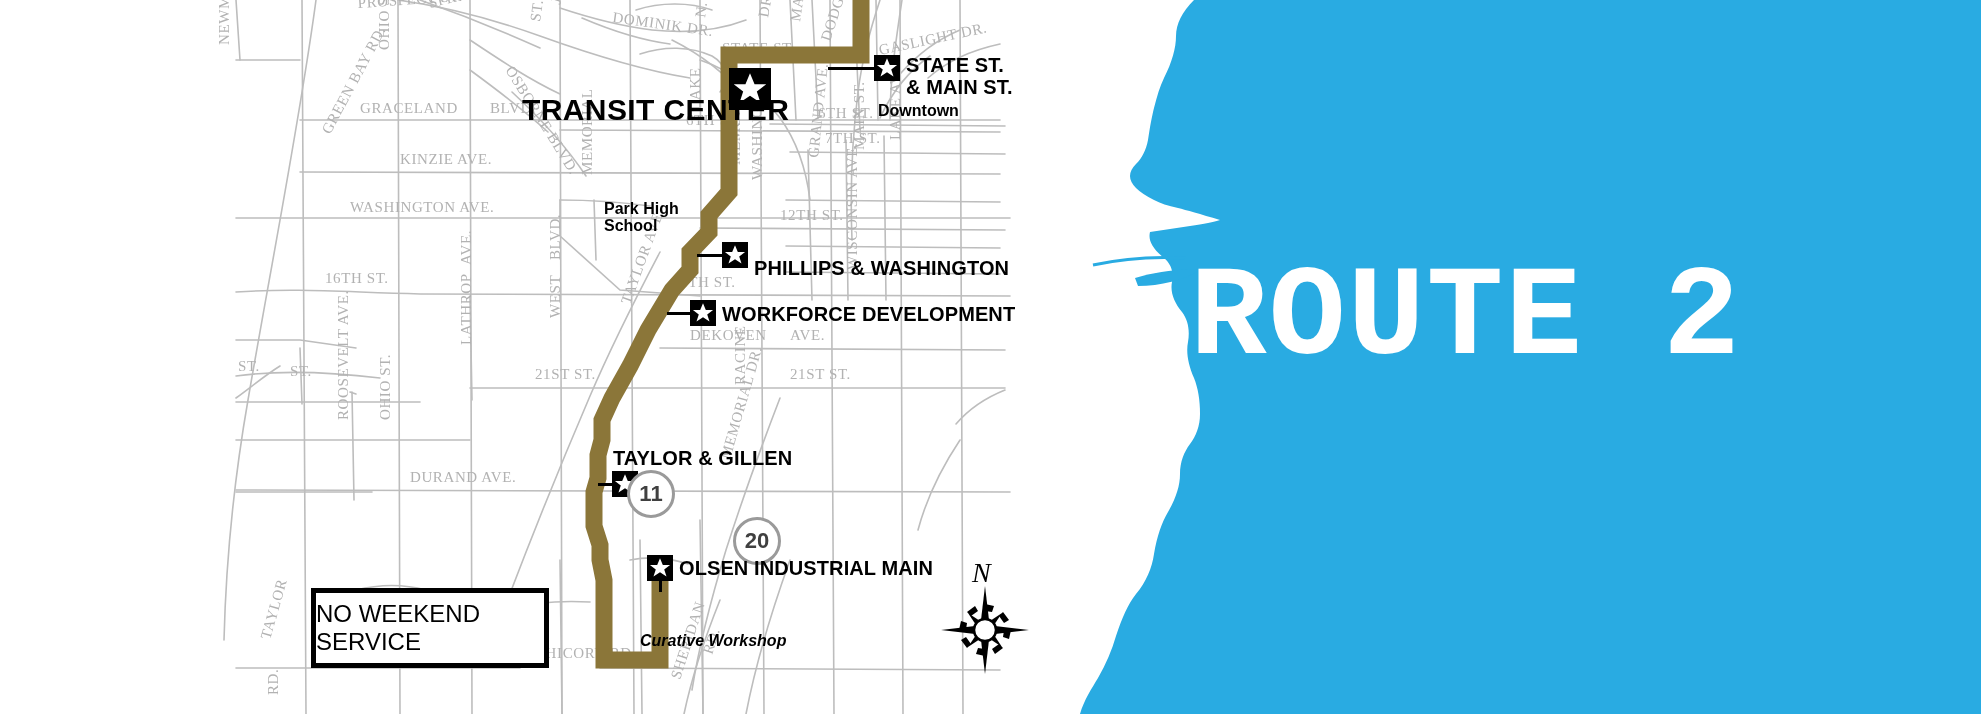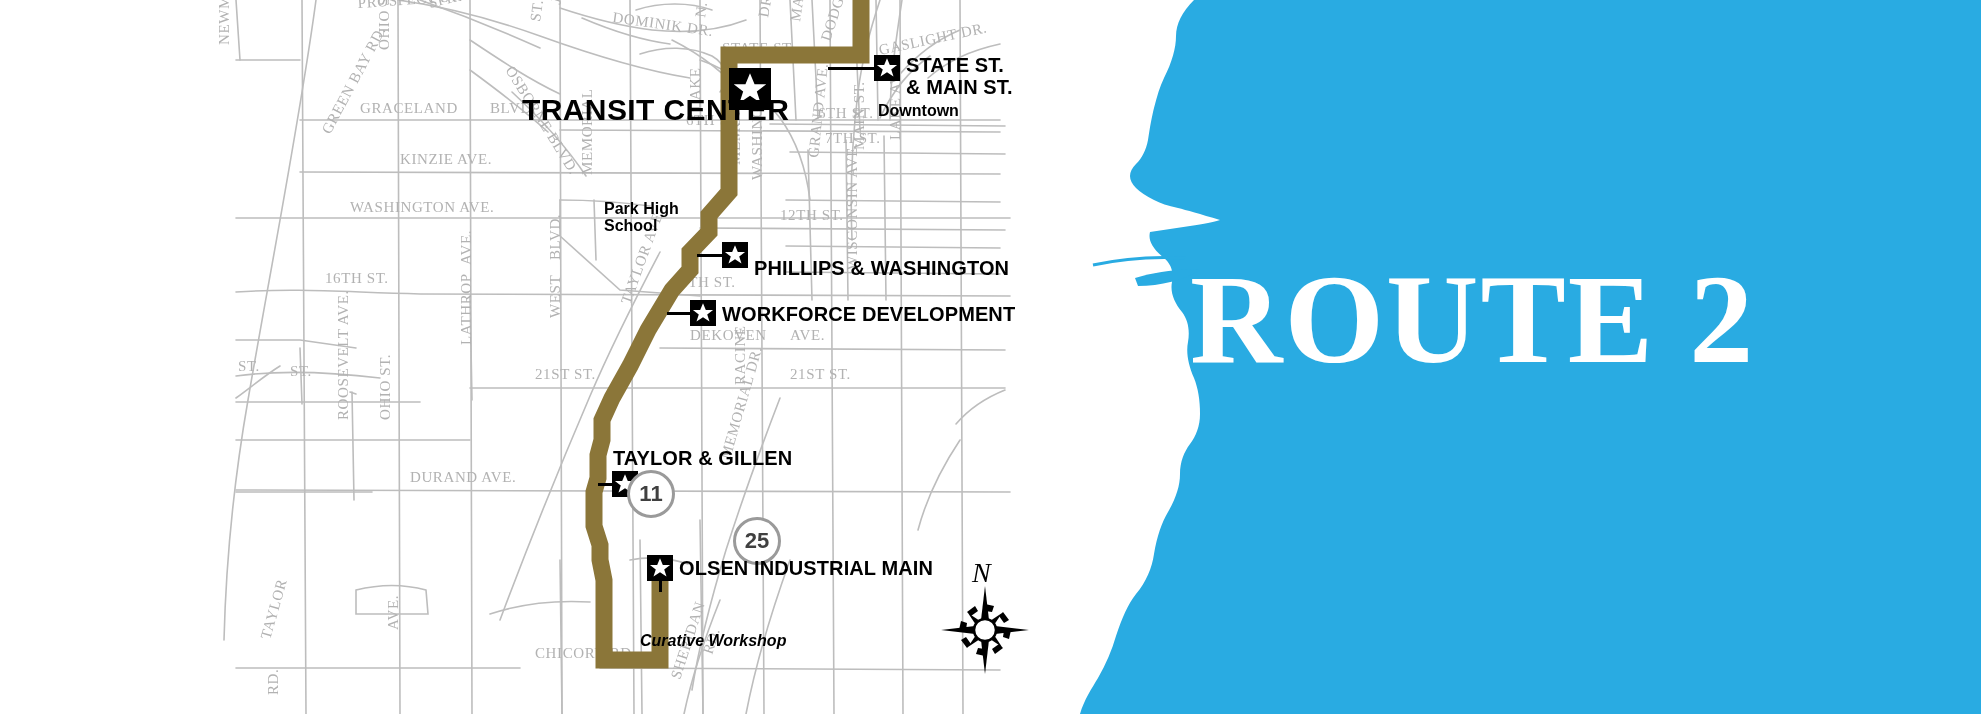--- a/index.html
+++ b/index.html
@@ -46,21 +46,21 @@
     justify-content:center;
     font-size:24px;
     font-weight:normal;
     color:#000;
     font-family:"Liberation Sans", sans-serif;
   }
   
   #route-title{
     position:absolute;
     color:#ffffff;
-    font-family:Liberation Serif, serif;
+    font-family:Liberation Mono, monospace;
     font-weight:bold;
     font-size:128px;
     letter-spacing:2px;
     line-height:1;
     white-space:nowrap;
   }
   
   .star-box{
     position:absolute;
     width:26px;height:26px;
@@ -363,33 +363,36 @@
   <div class="star-box" style="left:612px;top:471px;">
     <svg viewBox="0 0 24 24" width="26" height="26" aria-hidden="true">
       <polygon fill="#ffffff" points="12,3 14.6,9.3 21.3,9.3 15.9,13.4 18,19.9 12,15.9 6,19.9 8.1,13.4 2.7,9.3 9.4,9.3"></polygon>
     </svg>
   </div>
 
   <div class="shield" style="left:627px;top:470px;">
     <span>11</span>
   </div>
   <div class="shield" style="left:733px;top:517px;">
-    <span>25</span>
+    <span>20</span>
   </div>
 
   <div class="leader v" style="left:659px;top:570px;width:3px;height:22px;"></div>
   <div class="star-box" style="left:647px;top:555px;">
     <svg viewBox="0 0 24 24" width="26" height="26" aria-hidden="true">
       <polygon fill="#ffffff" points="12,3 14.6,9.3 21.3,9.3 15.9,13.4 18,19.9 12,15.9 6,19.9 8.1,13.4 2.7,9.3 9.4,9.3"></polygon>
     </svg>
   </div>
   <div class="lbl stop-lbl" style="left:679px;top:558px;">OLSEN INDUSTRIAL MAIN</div>
 
   <div class="lbl place-lbl" style="left:640px;top:632px;font-style:italic;">Curative Workshop</div>
 
+  <div class="no-weekend" style="left:311px;top:588px;width:228px;height:70px;">
+    <span>NO WEEKEND SERVICE</span>
+  </div>
 
   <svg id="compass" style="left:932px;top:552px;" width="106" height="126" viewBox="0 0 106 126">
     <text id="compass-n" x="40" y="30" font-family="Liberation Serif, serif" font-size="28" font-style="italic" fill="#000">N</text>
     <g transform="translate(53,78)">
 
       <polygon fill="#000" points="0,-44 4,-10 0,-6 -4,-10"></polygon>
       <polygon fill="#000" points="0,44 4,10 0,6 -4,10"></polygon>
       <polygon fill="#000" points="-44,0 -10,4 -6,0 -10,-4"></polygon>
       <polygon fill="#000" points="44,0 10,-4 6,0 10,4"></polygon>
 

